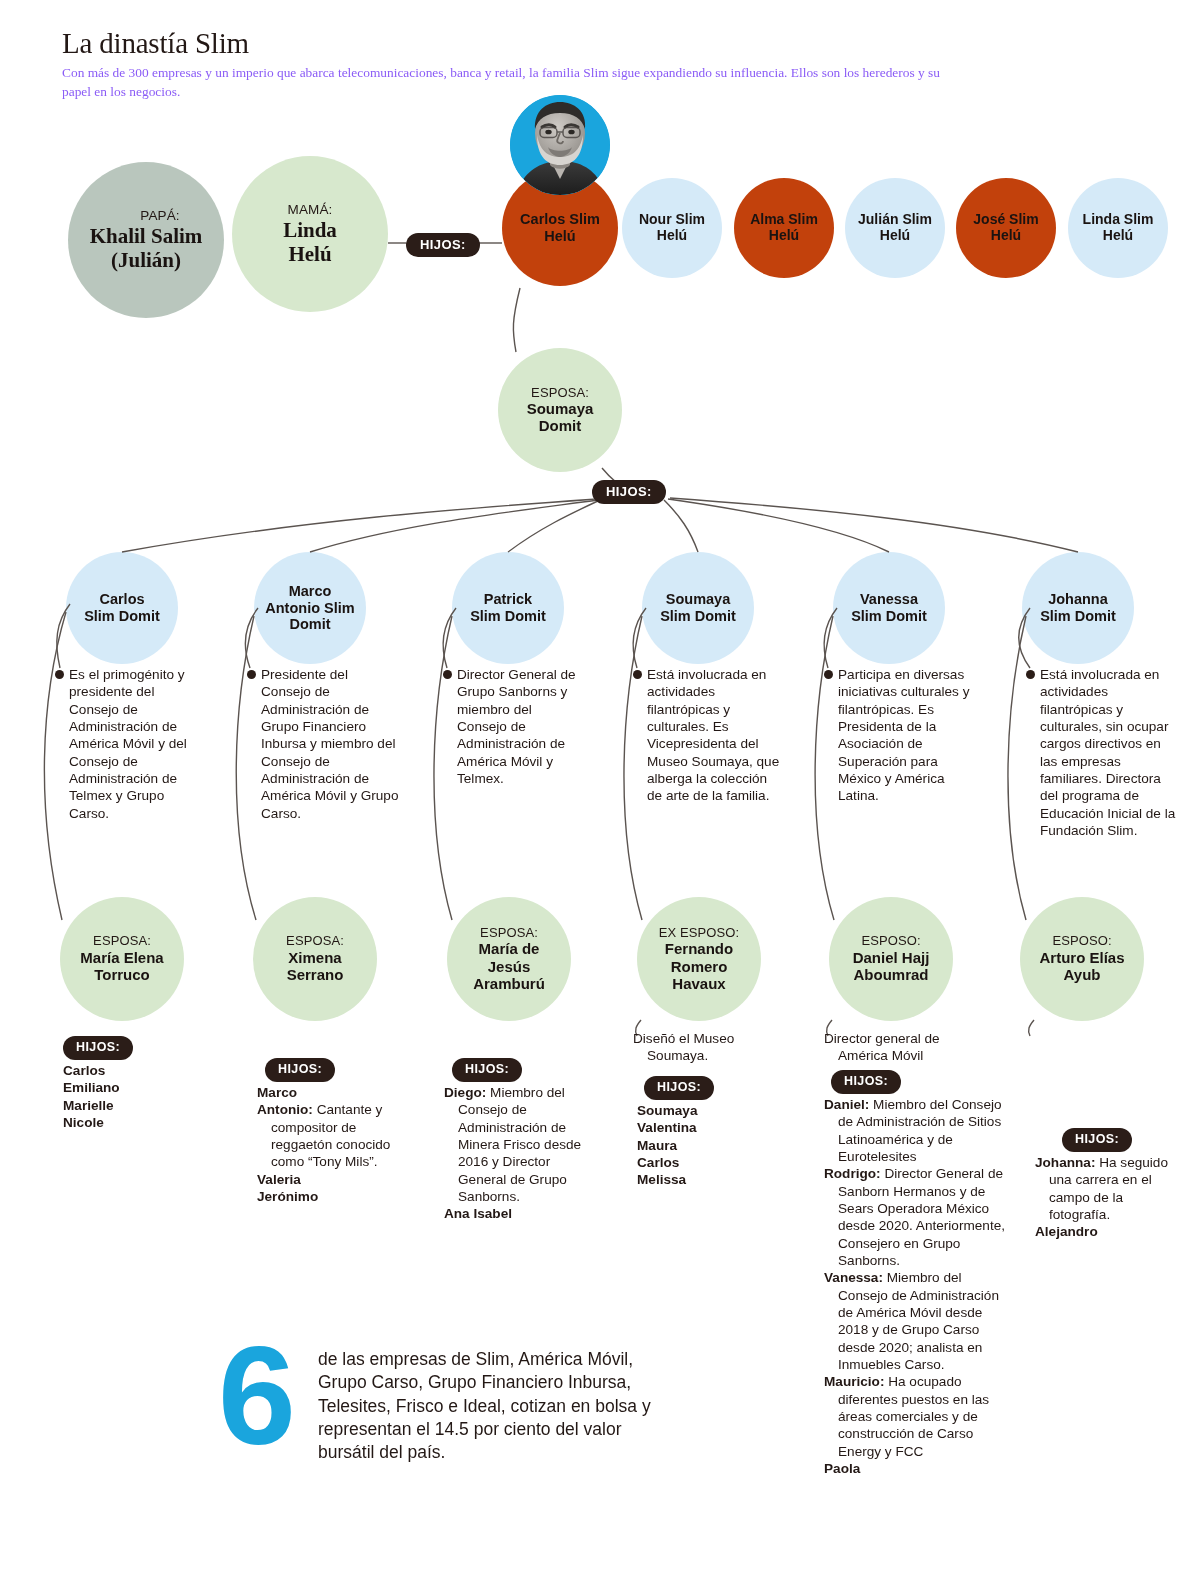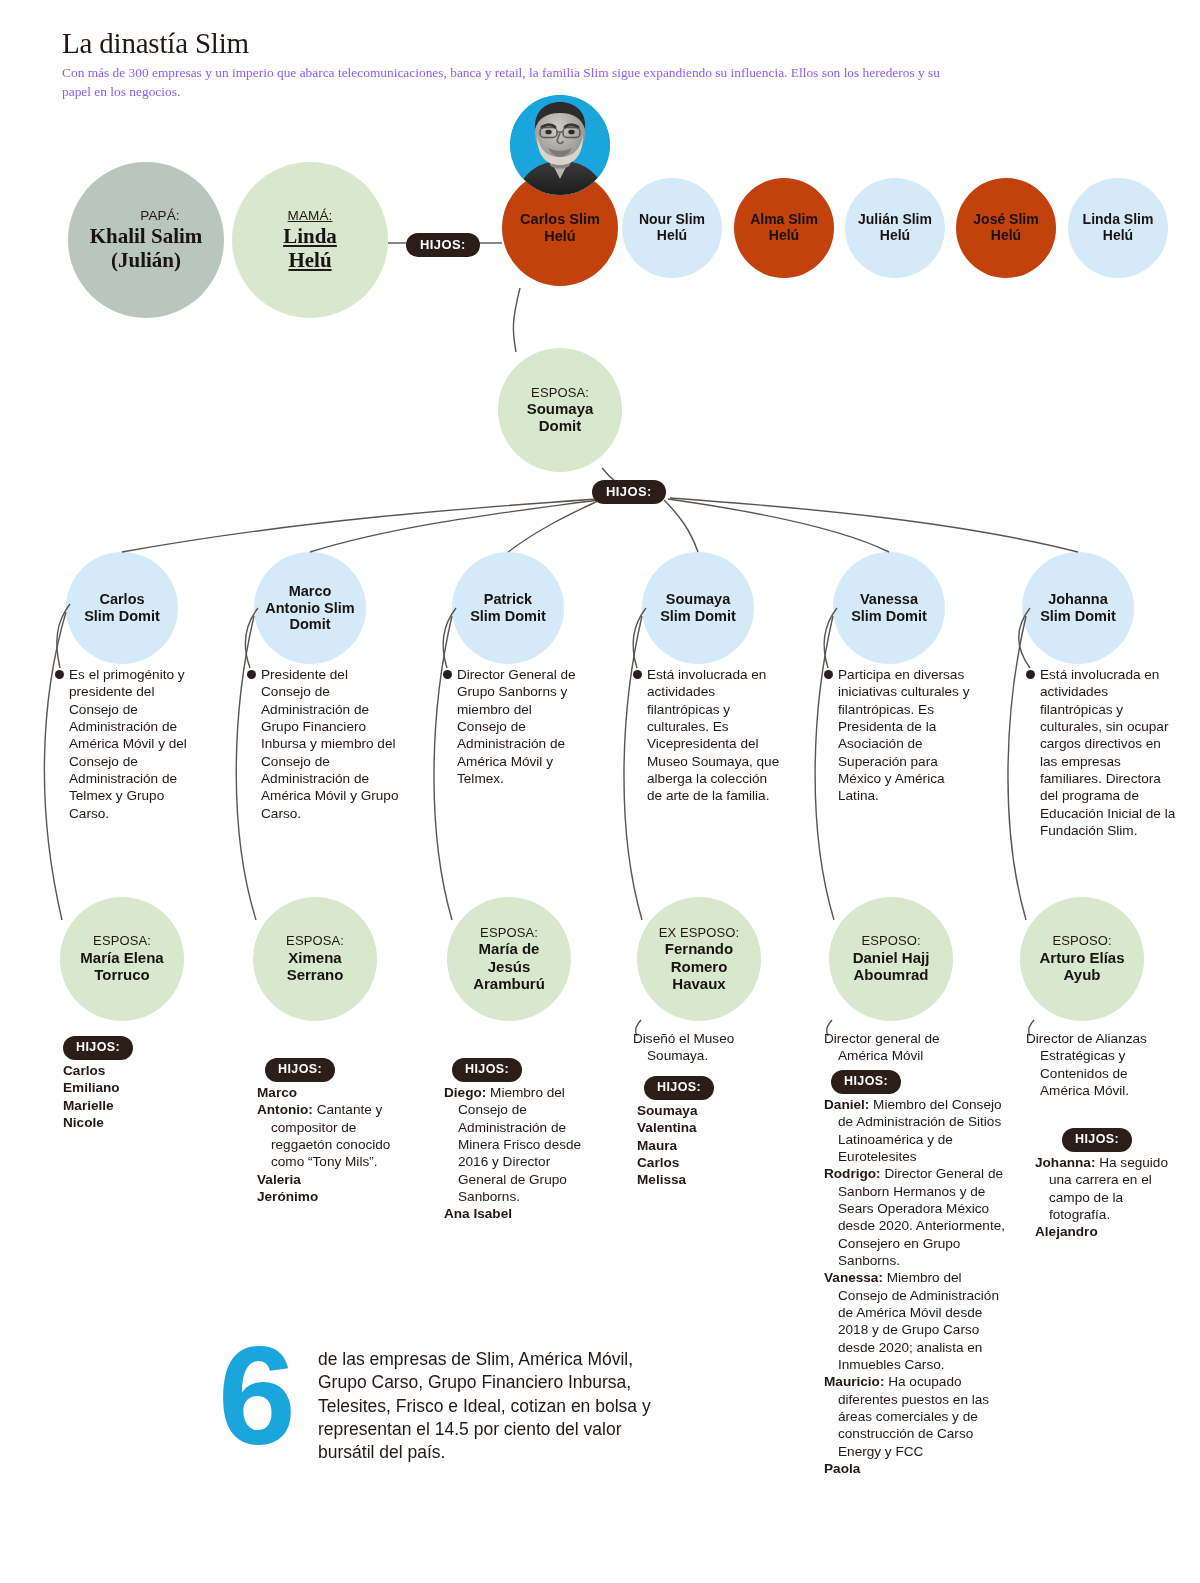--- a/index.html
+++ b/index.html
@@ -40,21 +40,21 @@
 
   .c-grandpa{background:#b9c6bd;}
   .c-green{background:#d7e8cd;}
   .c-blue-l{background:#d5eaf8;}
   .c-blue-m{background:#c2410c;}
 
   
   #papa{left:68px;top:162px;width:156px;height:156px;}
   #papa .nm{font-family:"Liberation Serif", serif;font-size:21px;}
   #papa .role{font-size:13.5px;margin-bottom:2px;margin-left:28px;}
-  #mama{left:232px;top:162px;width:156px;height:156px;text-decoration:underline;}
+  #mama{left:232px;top:156px;width:156px;height:156px;}
   #mama .nm{font-family:"Liberation Serif", serif;font-size:21px;}
   #mama .role{font-size:13.5px;margin-bottom:2px;}
 
   #carlos-top{left:502px;top:170px;width:116px;height:116px;overflow:visible;}
   #carlos-top .nm{font-size:14.5px;position:relative;z-index:3;}
   .portrait{
     position:absolute;left:8px;top:-75px;width:100px;height:100px;border-radius:50%;
     background:#1aa5dd;overflow:hidden;z-index:2;
   }
   .portrait svg{display:block;width:100px;height:100px;}
@@ -361,23 +361,20 @@
     <div class="role">ESPOSO:</div>
     <div class="nm">Arturo Elías<br>Ayub</div>
     </div>
 
   <div class="spnote" id="spnote3">
       <div class="bi"><span class="bullet"></span>Diseñó el Museo Soumaya.</div>
     </div>
   <div class="spnote" id="spnote4">
       <div class="bi"><span class="bullet"></span>Director general de América Móvil</div>
     </div>
-  <div class="spnote" id="spnote5">
-      <div class="bi"><span class="bullet"></span>Director de Alianzas Estratégicas y Contenidos de América Móvil.</div>
-    </div>
 
   <div class="pill-col" id="cp0">HIJOS:</div>
   <div class="pill-col" id="cp1">HIJOS:</div>
   <div class="pill-col" id="cp2">HIJOS:</div>
   <div class="pill-col" id="cp3">HIJOS:</div>
   <div class="pill-col" id="cp4">HIJOS:</div>
   <div class="pill-col" id="cp5">HIJOS:</div>
 
   <div class="glist" id="gl0">
       <div class="row"><span class="bullet"></span><b>Carlos</b></div>

